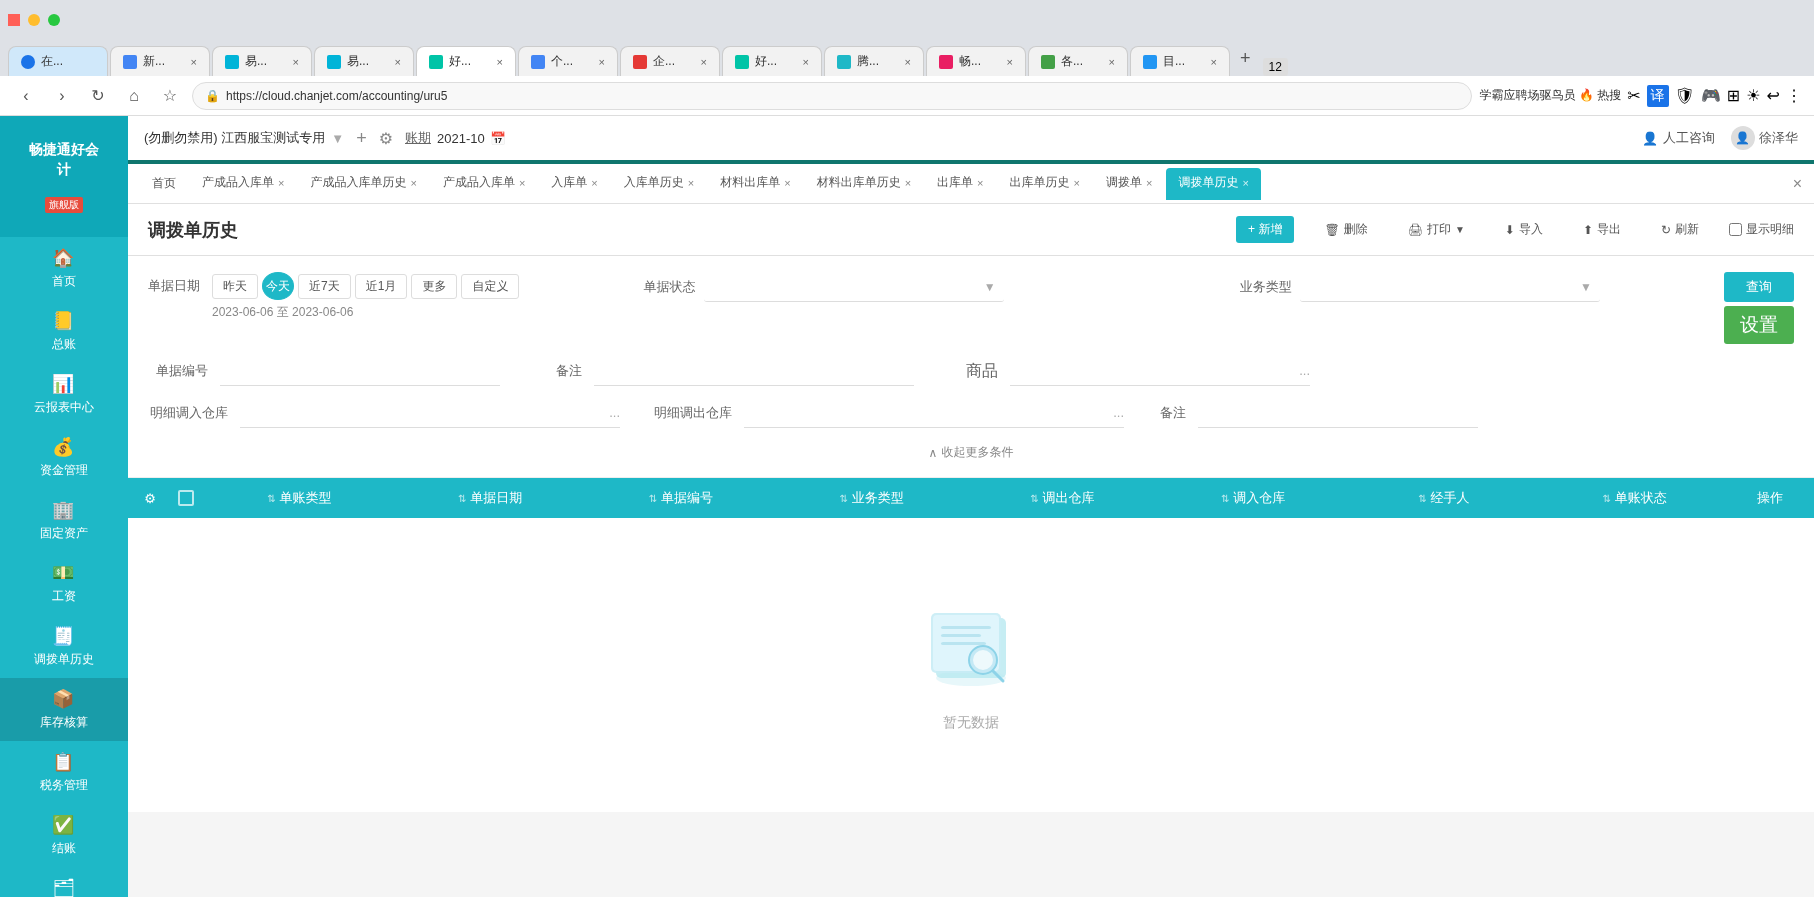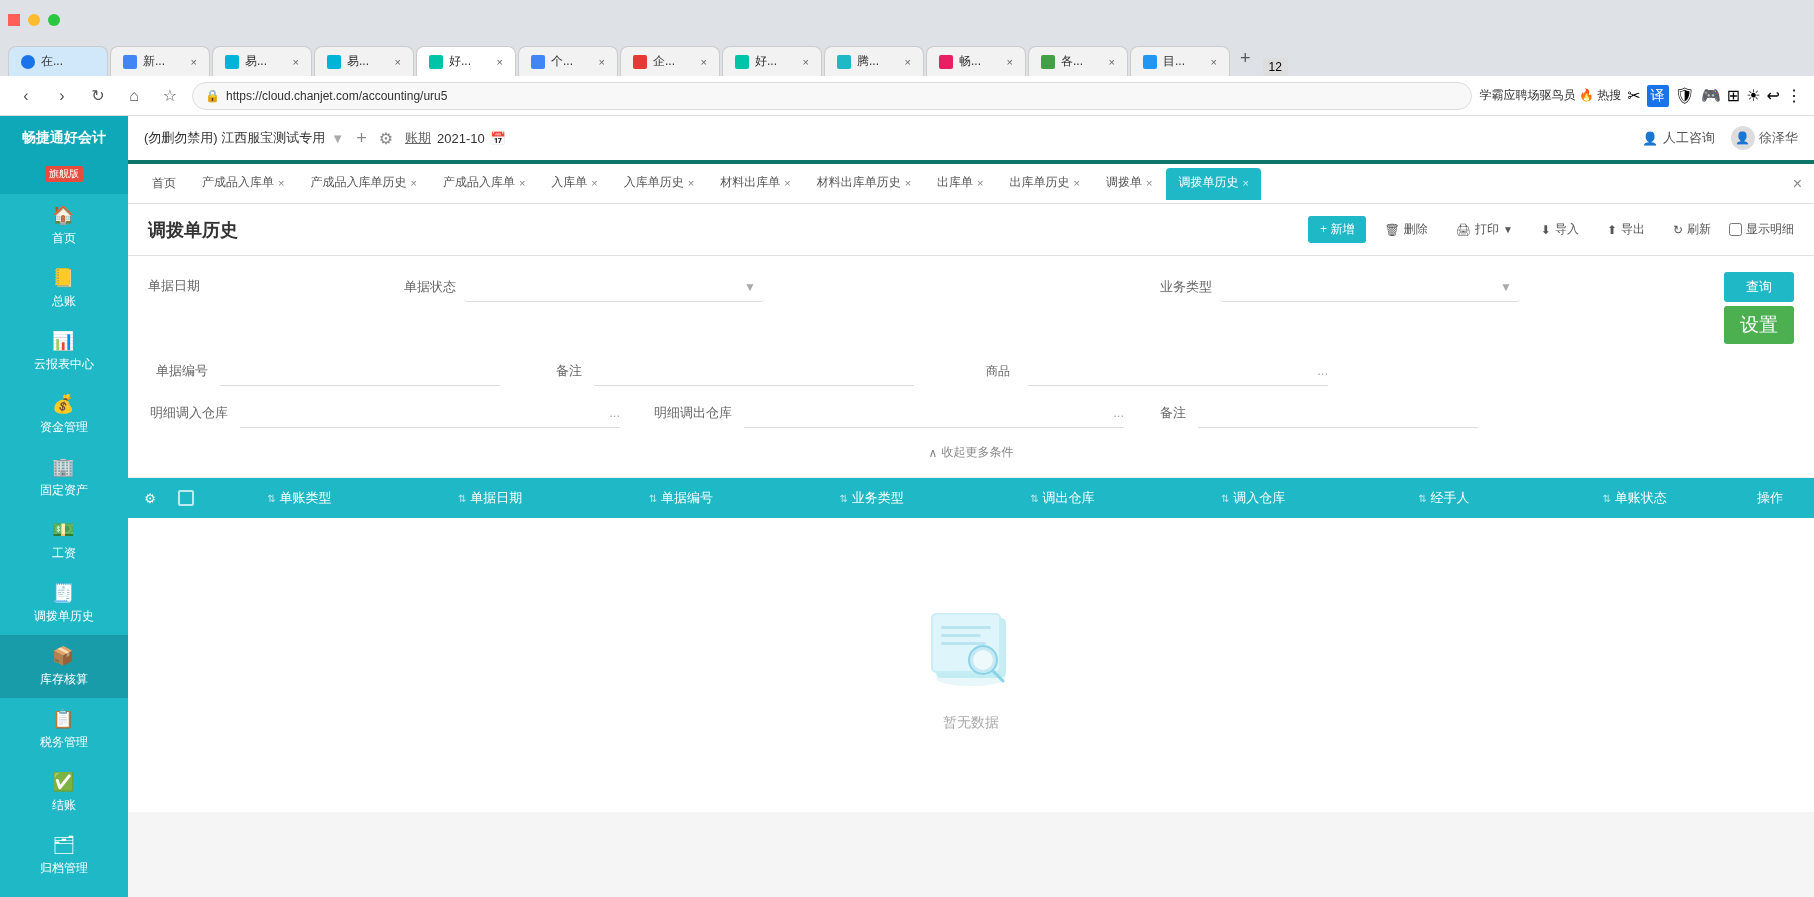--- a/index.html
+++ b/index.html
@@ -15,21 +15,21 @@
     .nav-btn { width: 28px; height: 28px; border: none; background: none; cursor: pointer; color: #555; font-size: 16px; display: flex; align-items: center; justify-content: center; border-radius: 50%; }
     .url-bar { flex: 1; height: 28px; border: 1px solid #ddd; border-radius: 14px; padding: 0 12px; font-size: 12px; color: #333; background: #f8f8f8; display: flex; align-items: center; gap: 6px; }
     .url-text { color: #333; font-size: 12px; flex: 1; }
     .nav-actions { display: flex; gap: 6px; align-items: center; }
 
     
     .app-container { display: flex; height: calc(100vh - 116px); }
 
     
     .sidebar { width: 128px; background: #1eb8c7; display: flex; flex-direction: column; flex-shrink: 0; }
-    .sidebar-logo { background: #0fa8b8; padding: 12px; text-align: center; color: white; font-size: 11px; line-height: 1.4; }
+    .sidebar-logo { background: #0fa8b8; padding: 24px; text-align: center; color: white; font-size: 11px; line-height: 1.4; }
     .sidebar-logo-title { font-size: 14px; font-weight: bold; }
     .sidebar-logo-sub { font-size: 10px; background: #e74c3c; color: white; padding: 1px 4px; border-radius: 2px; display: inline-block; margin-top: 18px; }
     .sidebar-item { display: flex; flex-direction: column; align-items: center; padding: 10px 0; color: white; cursor: pointer; font-size: 12px; gap: 4px; }
     .sidebar-item .icon { font-size: 18px; }
 
     
     .topbar { background: #fff; height: 48px; display: flex; align-items: center; padding: 0 16px; border-bottom: 4px solid #0f766e; gap: 12px; }
     .company-selector { display: flex; align-items: center; gap: 6px; font-size: 13px; color: #333; cursor: pointer; }
 
     
@@ -38,21 +38,21 @@
     .page-tab { display: flex; align-items: center; height: 32px; padding: 0 12px; font-size: 12px; color: #555; cursor: pointer; border-radius: 4px 4px 0 0; white-space: nowrap; gap: 4px; border-bottom: 2px solid transparent; }
     .page-tab.active { color: #fff; background: #1eb8c7; }
     .page-tab .tab-x { color: #888; font-size: 11px; }
     .page-tab.active .tab-x { color: rgba(255,255,255,0.8); }
     .page-tab-home { color: #555; font-size: 12px; padding: 0 12px; cursor: pointer; }
 
     
     .main-content { flex: 1; background: #f5f5f5; overflow-y: auto; padding: 0; }
     .page-header { background: #fff; padding: 12px 20px; border-bottom: 1px solid #e0e0e0; display: flex; align-items: center; justify-content: space-between; }
     .page-title { font-size: 18px; font-weight: bold; color: #333; }
-    .page-actions { display: flex; gap: 8px; align-items: center; }
+    .page-actions { display: flex; gap: 20px; align-items: center; }
     .action-btn { display: flex; align-items: center; gap: 4px; padding: 4px 10px; font-size: 12px; cursor: pointer; border: none; background: none; color: #555; }
     .date-btn { padding: 3px 10px; border: 1px solid #ddd; border-radius: 3px; font-size: 12px; cursor: pointer; background: #fff; color: #555; }
     .date-btn.active { background: #1eb8c7; color: #fff; border-color: #1eb8c7; border-radius: 50%; }
     .date-range-text { font-size: 12px; color: #888; }
     .filter-select { height: 30px; border: 1px solid #ddd; border-radius: 3px; padding: 0 8px; font-size: 12px; min-width: 200px; background: #fff; cursor: pointer; display: flex; align-items: center; justify-content: space-between; }
     .collapse-btn { display: flex; align-items: center; gap: 4px; color: #888; font-size: 12px; cursor: pointer; justify-content: center; margin-top: 8px; }
 
     
     .table-container { background: #fff; }
     .table-header { background: #1eb8c7; display: flex; align-items: center; height: 40px; padding: 0 4px; }
@@ -344,20 +344,31 @@
             <input type="checkbox" style="">
             <span>显示明细</span>
           </label>
         </div>
       </div>
 
       <div style="background:#fff;padding:16px 20px;border-bottom:1px solid #eee;">
 
         <div style="display:flex;align-items:flex-start;gap:12px;margin-bottom:12px;">
           <span style="color:#666;font-size:13px;white-space:nowrap;line-height:28px;">单据日期</span>
+          <div style="display:flex;flex-direction:column;gap:4px;">
+            <div style="display:flex;gap:4px;align-items:center;">
+              <button class="date-btn">昨天</button>
+              <button class="date-btn active" style="background:#1eb8c7;color:white;border-color:#1eb8c7;border-radius:50%;width:32px;height:28px;padding:0;display:flex;align-items:center;justify-content:center;">今天</button>
+              <button class="date-btn">近7天</button>
+              <button class="date-btn">近1月</button>
+              <button class="date-btn">更多</button>
+              <button class="date-btn">自定义</button>
+            </div>
+            <span class="date-range-text">2023-06-06 至 2023-06-06</span>
+          </div>
 
           <div style="display:flex;align-items:center;gap:8px;margin-left:auto;flex:1;justify-content:center;">
             <span style="color:#666;font-size:13px;white-space:nowrap;">单据状态</span>
             <div class="filter-select" style="width:300px;border:none;border-bottom:1px solid #ddd;">
               <span></span>
               <span style="color:#aaa;">▼</span>
             </div>
           </div>
 
           <div style="display:flex;align-items:center;gap:8px;flex:1;justify-content:center;">
@@ -374,21 +385,21 @@
           </div>
         </div>
 
         <div style="display:flex;align-items:center;gap:12px;margin-bottom:12px;">
           <span style="color:#666;font-size:13px;white-space:nowrap;min-width:60px;text-align:right;">单据编号</span>
           <input class="filter-border-input" style="flex: 1 1 0%; max-width: 280px; border-top: none; border-right: none; border-left: none; border-image: initial; border-bottom: 1px solid rgb(221, 221, 221);">
 
           <span style="color:#666;font-size:13px;white-space:nowrap;min-width:30px;text-align:right;margin-left:40px;">备注</span>
           <input class="filter-border-input" style="flex: 1 1 0%; max-width: 320px; border-top: none; border-right: none; border-left: none; border-image: initial; border-bottom: 1px solid rgb(221, 221, 221);">
 
-          <span style="color:#666;font-size:12px;white-space:nowrap;min-width:30px;text-align:left;margin-left:60px;">商品</span>
+          <span style="color:#666;font-size:16px;white-space:nowrap;min-width:30px;text-align:left;margin-left:40px;">商品</span>
           <div style="flex:1;max-width:300px;border-bottom:1px solid #ddd;display:flex;align-items:center;justify-content:flex-end;height:30px;">
             <span style="color:#aaa;">...</span>
           </div>
         </div>
 
         <div style="display:flex;align-items:center;gap:12px;margin-bottom:8px;">
           <span style="color:#666;font-size:13px;white-space:nowrap;min-width:80px;text-align:right;">明细调入仓库</span>
           <div style="flex:1;max-width:380px;border-bottom:1px solid #ddd;display:flex;align-items:center;justify-content:flex-end;height:30px;">
             <span style="color:#aaa;">...</span>
           </div>

